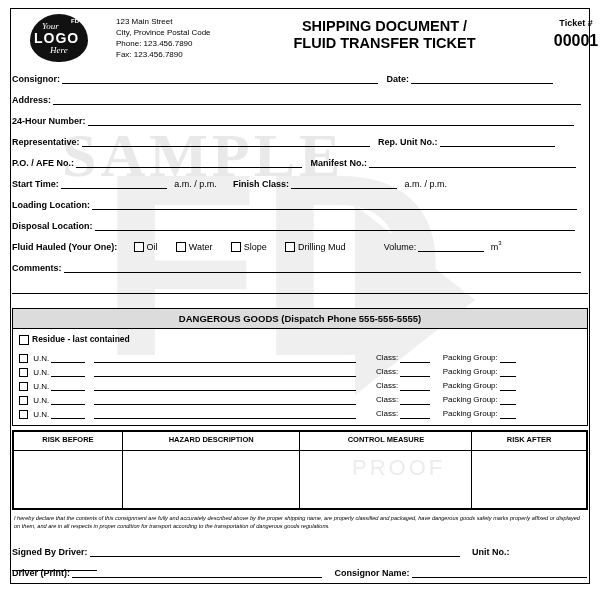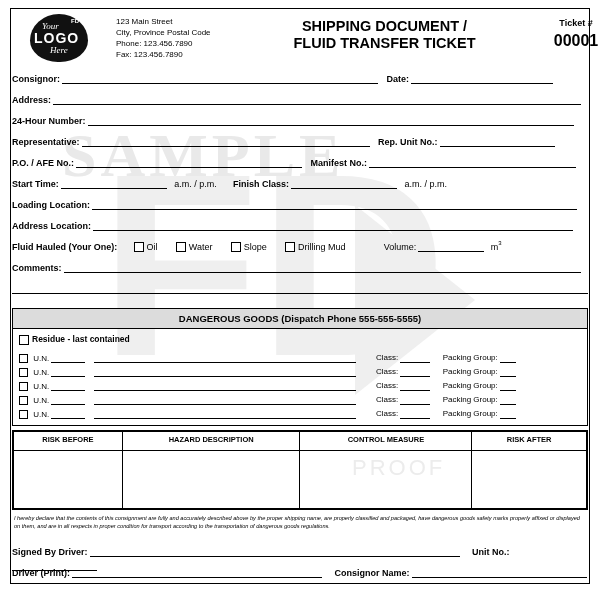--- a/index.html
+++ b/index.html
@@ -264,21 +264,21 @@
         <span class="line" style="width:106px"></span>
         <span class="lbl reg" style="margin-left:5px">a.m.  /  p.m.</span>
       </div>
 
       <div class="row">
         <span class="lbl">Loading Location:</span>
         <span class="line" style="width:485px"></span>
       </div>
 
       <div class="row">
-        <span class="lbl">Address Location:</span>
+        <span class="lbl">Disposal Location:</span>
         <span class="line" style="width:480px"></span>
       </div>
 
       <div class="row">
         <span class="lbl">Fluid Hauled (Your One):</span>
         <span style="margin-left:14px"><span class="cb"></span><span class="lbl reg">Oil</span></span>
         <span style="margin-left:16px"><span class="cb"></span><span class="lbl reg">Water</span></span>
         <span style="margin-left:16px"><span class="cb"></span><span class="lbl reg">Slope</span></span>
         <span style="margin-left:16px"><span class="cb"></span><span class="lbl reg">Drilling Mud</span></span>
         <span class="lbl reg" style="margin-left:36px">Volume:</span>

